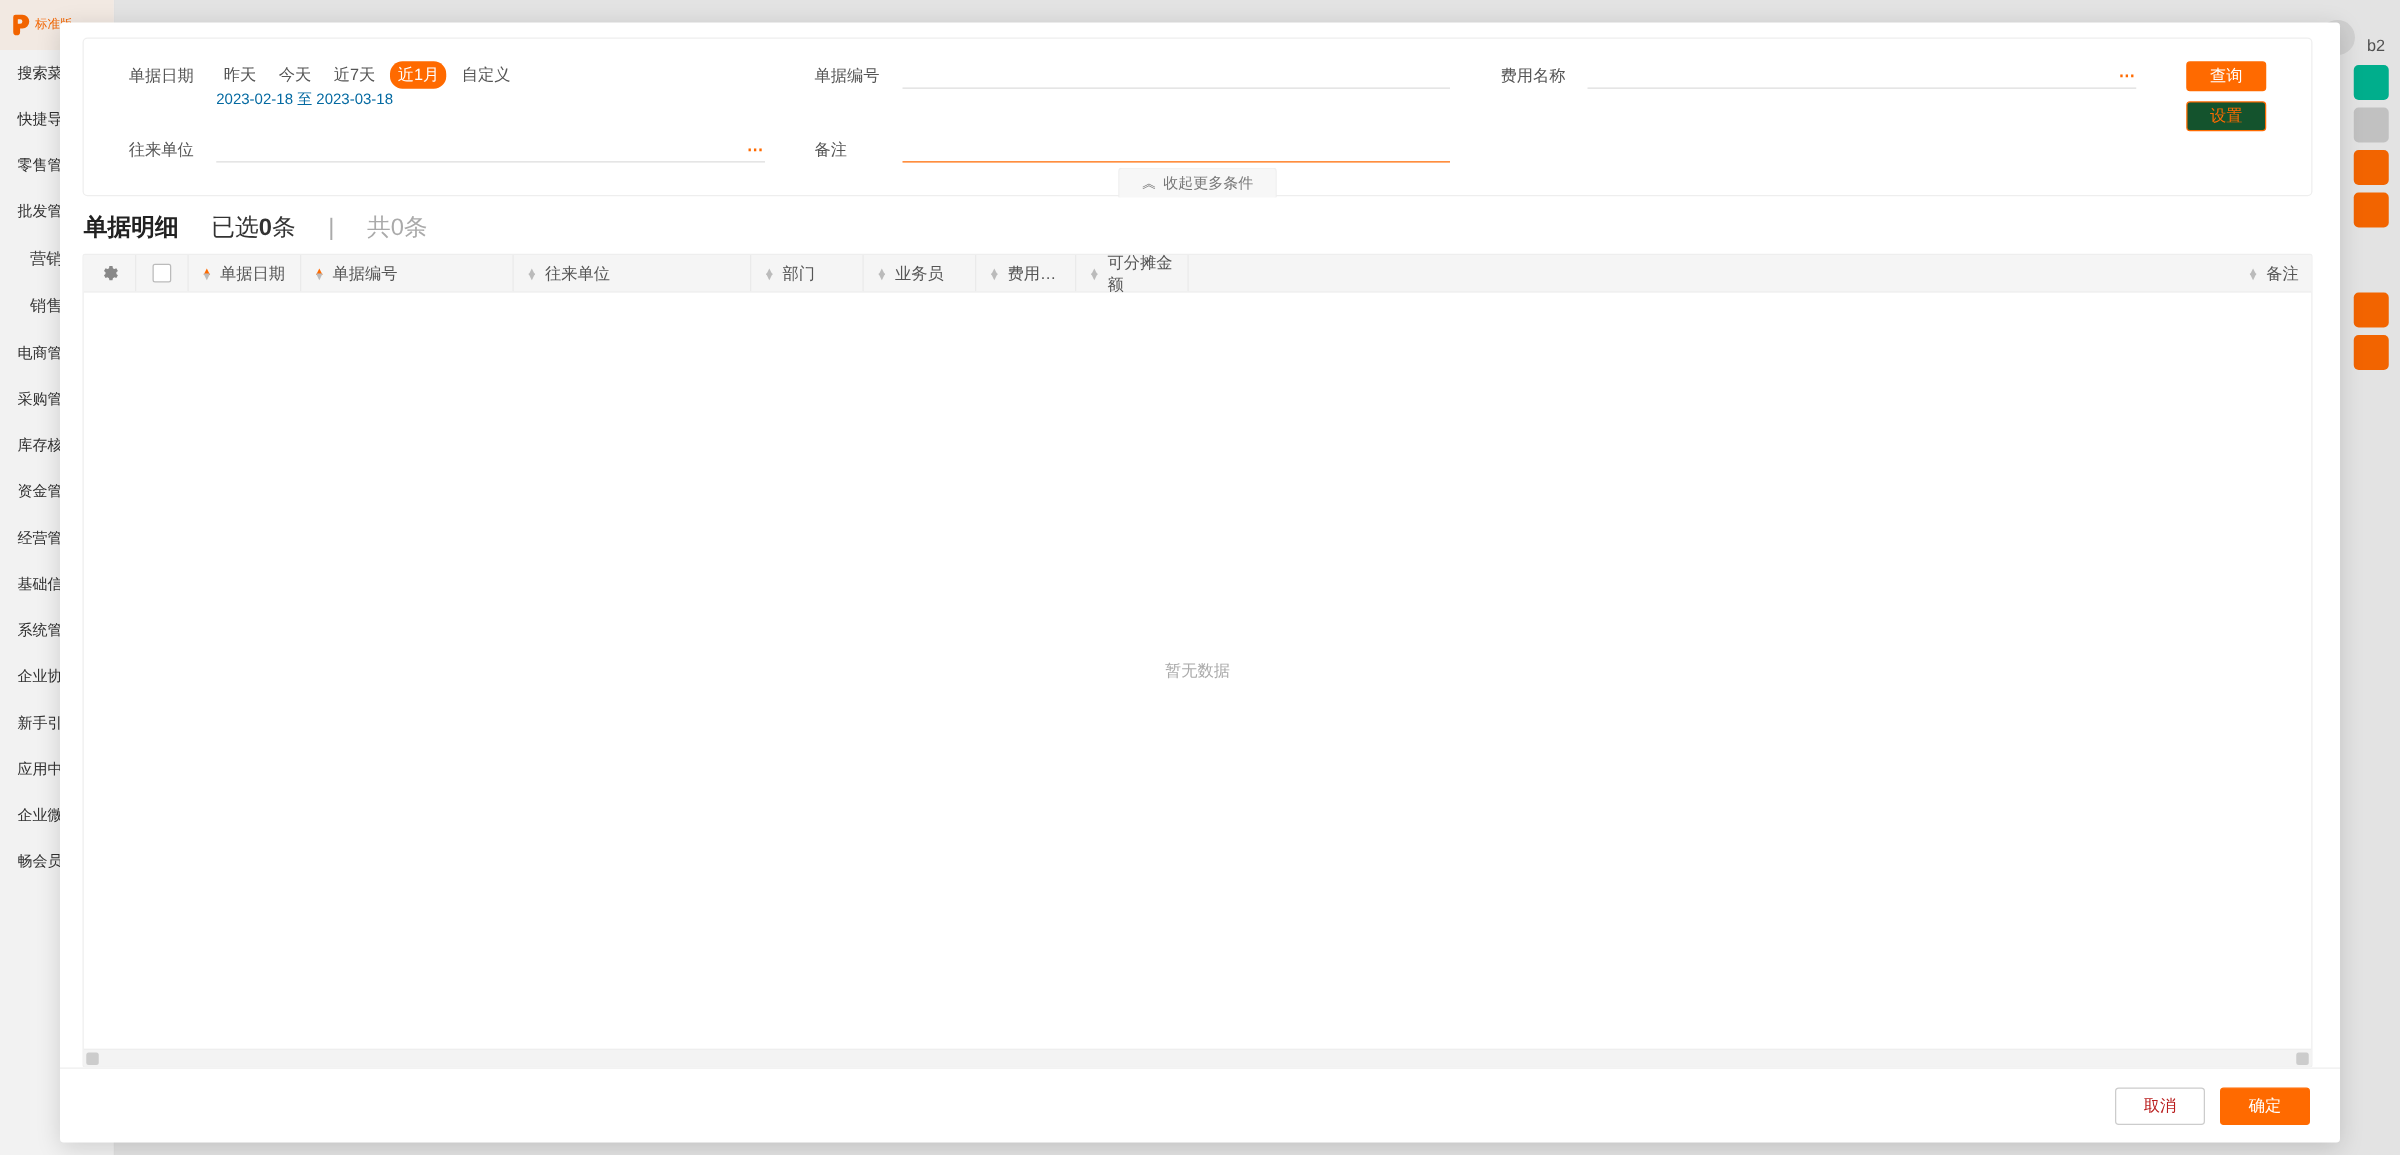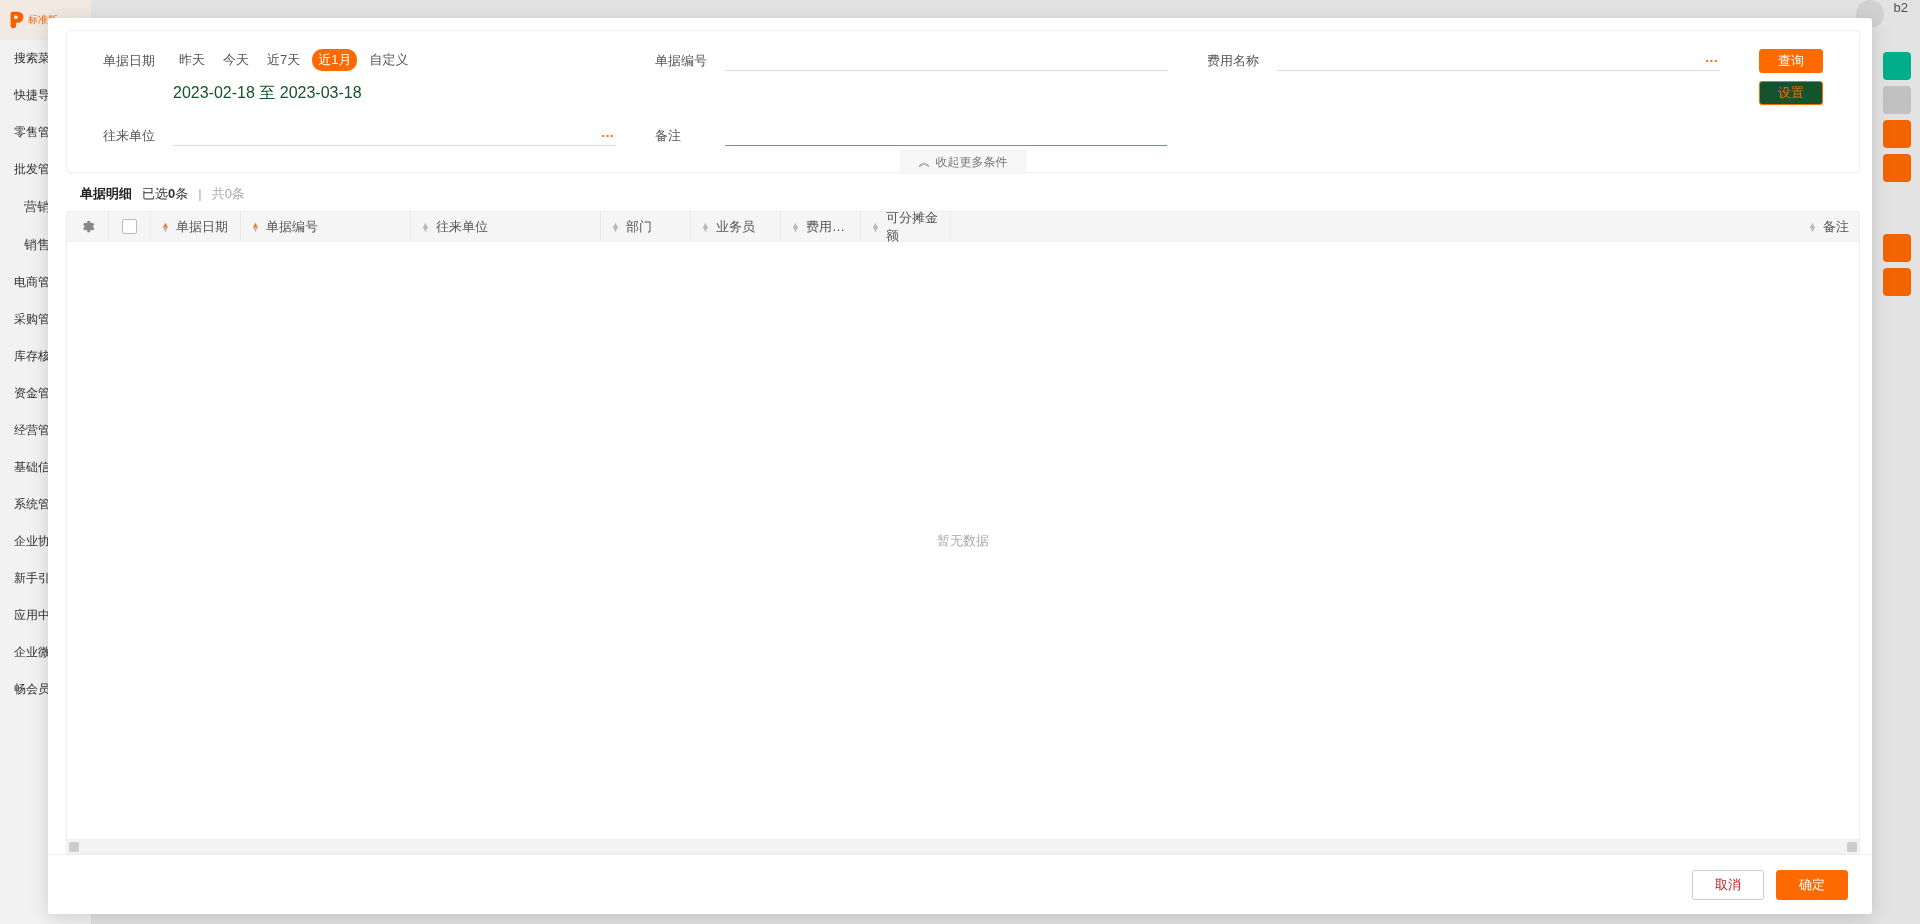--- a/index.html
+++ b/index.html
@@ -14,57 +14,57 @@
   *{box-sizing:border-box;font-family:"Microsoft YaHei",Arial,sans-serif;}
   body{margin:0;width:1920px;height:924px;overflow:hidden;font-size:13px;color:var(--text);background:#f0f0f0;}
   
   .sidebar{position:absolute;left:0;top:0;width:92px;height:924px;background:#fff;border-right:1px solid #eee;z-index:1;}
   .logo{height:40px;display:flex;align-items:center;padding:4px 6px;background:#fff6ef;}
   .logo svg{width:22px;height:22px;}
   .logo-text{font-size:10px;color:var(--accent);margin-left:0px;line-height:1;}
   .side-item{padding:10px 14px;font-size:12px;color:#333;white-space:nowrap;overflow:hidden;}
   .side-sub{padding:10px 14px 10px 24px;font-size:13px;color:#444;}
   
-  .topbar{position:absolute;right:0;top:0;height:44px;display:flex;align-items:flex-start;padding-right:12px;color:#555;gap:10px;z-index:1;}
+  .topbar{position:absolute;right:0;top:0;height:44px;display:flex;align-items:flex-end;padding-right:12px;color:#555;gap:10px;z-index:1;}
   .topbar .avatar{width:28px;height:28px;border-radius:14px;background:#ddd;}
   .rightstrip{position:absolute;right:0;top:44px;width:46px;height:860px;z-index:1;display:flex;flex-direction:column;align-items:center;gap:6px;padding-top:8px;}
   .chip{width:28px;height:28px;border-radius:4px;background:var(--accent);}
   .chip.teal{background:var(--teal);}
   .chip.grey{background:#ccc;}
   
   .dlg-mask{position:absolute;inset:0;background:rgba(0,0,0,.05);z-index:5;}
   .dlg{position:absolute;left:48px;top:18px;right:48px;bottom:10px;background:#fff;border-radius:3px;box-shadow:0 4px 20px rgba(0,0,0,.15);display:flex;flex-direction:column;z-index:10;}
   .dlg-head{height:32px;display:flex;align-items:center;padding:0 16px;border-bottom:1px solid #eee;font-size:14px;color:#444;}
   .dlg-head .close{margin-left:auto;width:20px;height:20px;display:flex;align-items:center;justify-content:center;color:#888;cursor:pointer;font-size:16px;}
-  .dlg-body{flex:1;overflow:auto;padding:12px 12px 0 18px;display:flex;flex-direction:column;}
+  .dlg-body{flex:1;overflow:auto;padding:12px 22px 0 18px;display:flex;flex-direction:column;}
   .filter-card{border:1px solid #eee;border-radius:4px;padding:18px 36px 0px 36px;position:relative;}
   .filter-grid{display:grid;grid-template-columns:1fr 1fr 1fr 64px;column-gap:40px;row-gap:20px;align-items:start;}
   .field{display:flex;align-items:flex-start;}
   .field .lab{width:70px;flex:none;color:#555;padding-top:3px;text-align:left;}
   .field .inp-wrap{flex:1;position:relative;}
   .input{width:100%;border:none;border-bottom:1px solid #ddd;padding:3px 20px 3px 2px;font-size:13px;outline:none;background:transparent;}
   .input.accent{border-bottom-color:var(--accent);}
   .ellips{position:absolute;right:0;bottom:3px;color:var(--accent);font-weight:700;letter-spacing:1px;cursor:pointer;}
   
   .chips{display:flex;align-items:center;gap:6px;font-size:13px;}
   .chip-btn{padding:2px 6px;border-radius:10px;cursor:pointer;color:#555;}
   .chip-btn.active{background:var(--accent);color:#fff;}
-  .range-text{font-size:16px;color:#14532d;margin-top:12px;}
+  .range-text{font-size:12px;color:#0369a1;margin-top:0;}
   
   .btns{display:flex;flex-direction:column;gap:8px;align-items:stretch;}
   .btn{border:1px solid var(--accent);border-radius:3px;height:24px;display:flex;align-items:center;justify-content:center;cursor:pointer;font-size:13px;}
   .btn.primary{background:var(--accent);color:#fff;}
   .btn.ghost{background:#14532d;color:var(--accent);}
   .btn.grey{border-color:#ccc;color:#b91c1c;background:#fff;height:30px;padding:0 18px;}
   .btn.big{height:30px;padding:0 22px;}
   
   .collapse{position:relative;height:22px;margin-top:4px;}
   .collapse-inner{position:absolute;left:50%;transform:translateX(-50%);background:#f7f7f7;border:1px solid #eee;border-bottom:none;padding:3px 18px;font-size:12px;color:#777;border-radius:3px 3px 0 0;cursor:pointer;display:flex;align-items:center;gap:5px;}
   
-  .res-header{display:flex;align-items:baseline;gap:10px;margin:12px 2px 8px 14px;font-size:13px;}
+  .res-header{display:flex;align-items:baseline;gap:26px;margin:12px 2px 8px 1px;font-size:19px;}
   .res-header .title{font-weight:600;color:#222;}
   .res-header .muted{color:#aaa;}
   
   .tbl{border:1px solid #eee;border-radius:2px;display:flex;flex-direction:column;flex:1;min-height:480px;}
   .tbl-head{display:flex;background:#f5f5f5;height:30px;align-items:stretch;border-bottom:1px solid #eee;}
   .th{display:flex;align-items:center;padding:0 10px;border-right:1px solid #eaeaea;color:#555;font-size:13px;gap:4px;}
   .th:last-child{border-right:none;}
   .th.cog{width:42px;justify-content:center;}
   .th.chk{width:42px;justify-content:center;}
   .sort{display:inline-flex;flex-direction:column;line-height:4px;margin-right:2px;}

